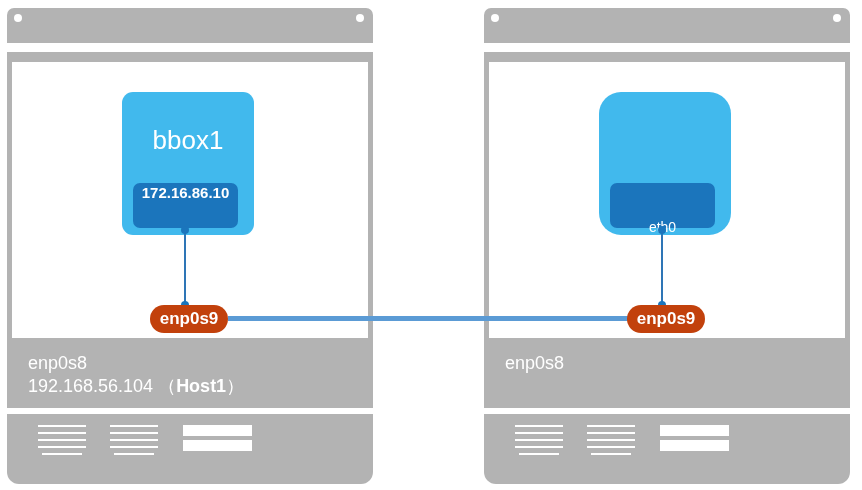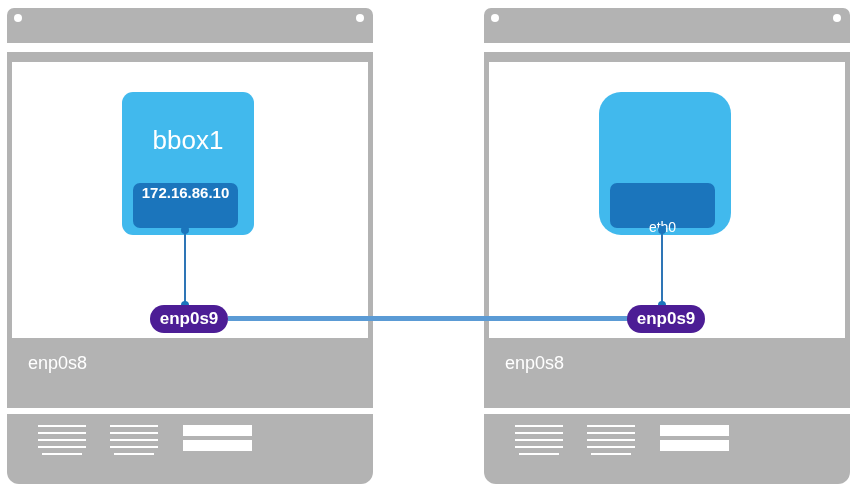--- a/index.html
+++ b/index.html
@@ -33,38 +33,39 @@
   .b0{left:122px;border-radius:11px;} .b1{left:599px;}
   .bbox-title{padding-top:33px;text-align:center;color:#ffffff;font-size:26px;}
   .ethbox{position:absolute;left:11px;top:91px;width:105px;height:45px;background:#1b75bc;border-radius:7px;color:#ffffff;text-align:center;}
   .eth-ip{font-size:15px;font-weight:bold;margin-top:1px;line-height:18px;}
   .eth-if{font-size:14px;font-weight:normal;line-height:17px;margin-top:36px;}
   .stem{position:absolute;top:230px;width:2px;height:77px;background:#2e75b6;z-index:2;}
   .st0{left:184px;} .st1{left:661px;}
   .nub{position:absolute;width:8px;height:8px;border-radius:50%;background:#1b75bc;z-index:2;}
   .n0a{left:181px;top:226px;} .n0b{left:181px;top:301px;}
   .n1a{left:658px;top:226px;} .n1b{left:658px;top:301px;}
-  .port{position:absolute;top:305px;width:78px;height:28px;background:#4c1d95;border-radius:14px;z-index:4;
+  .port{position:absolute;top:305px;width:78px;height:28px;background:#c2410c;border-radius:14px;z-index:4;
         color:#ffffff;font-weight:bold;font-size:17px;text-align:center;line-height:28px;}
   .p0{left:150px;} .p1{left:627px;}
 </style>
 </head>
 <body>
 
 <div class="canvas">
 
   <div class="server s0">
     <div class="topbar">
       <span class="dot l"></span>
       <span class="dot r"></span>
     </div>
     <div class="sbody">
       <div class="panel"></div>
       <div class="hostinfo">
         <div>enp0s8</div>
+        <div><span>192.168.56.104 （</span><b>Host1</b><span>）</span></div>
       </div>
     </div>
     <div class="footer">
       <div class="sqcol l"><span class="sq"></span><span class="sq"></span></div>
       <div class="vents v1">
         <div class="vent"></div>
           <div class="vent"></div>
           <div class="vent"></div>
           <div class="vent"></div>
           <div class="vent short"></div>

